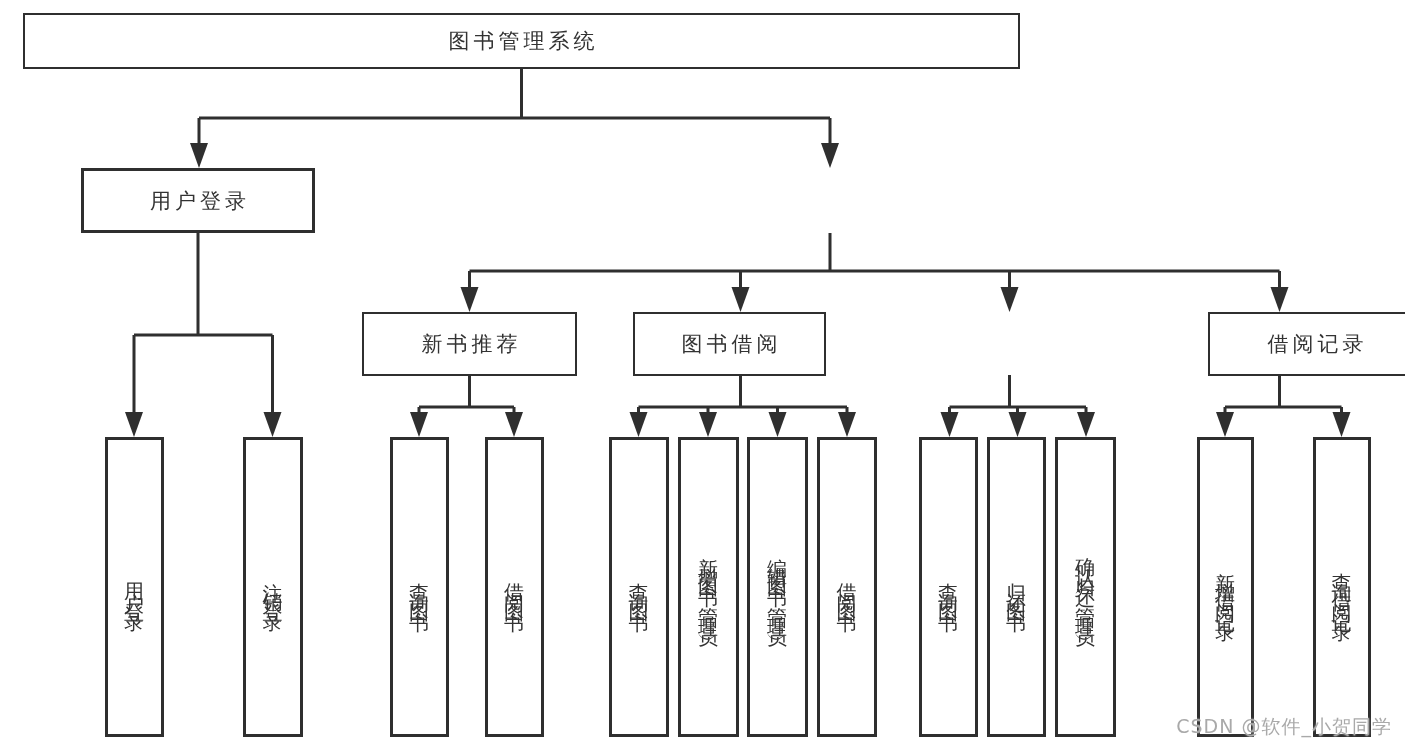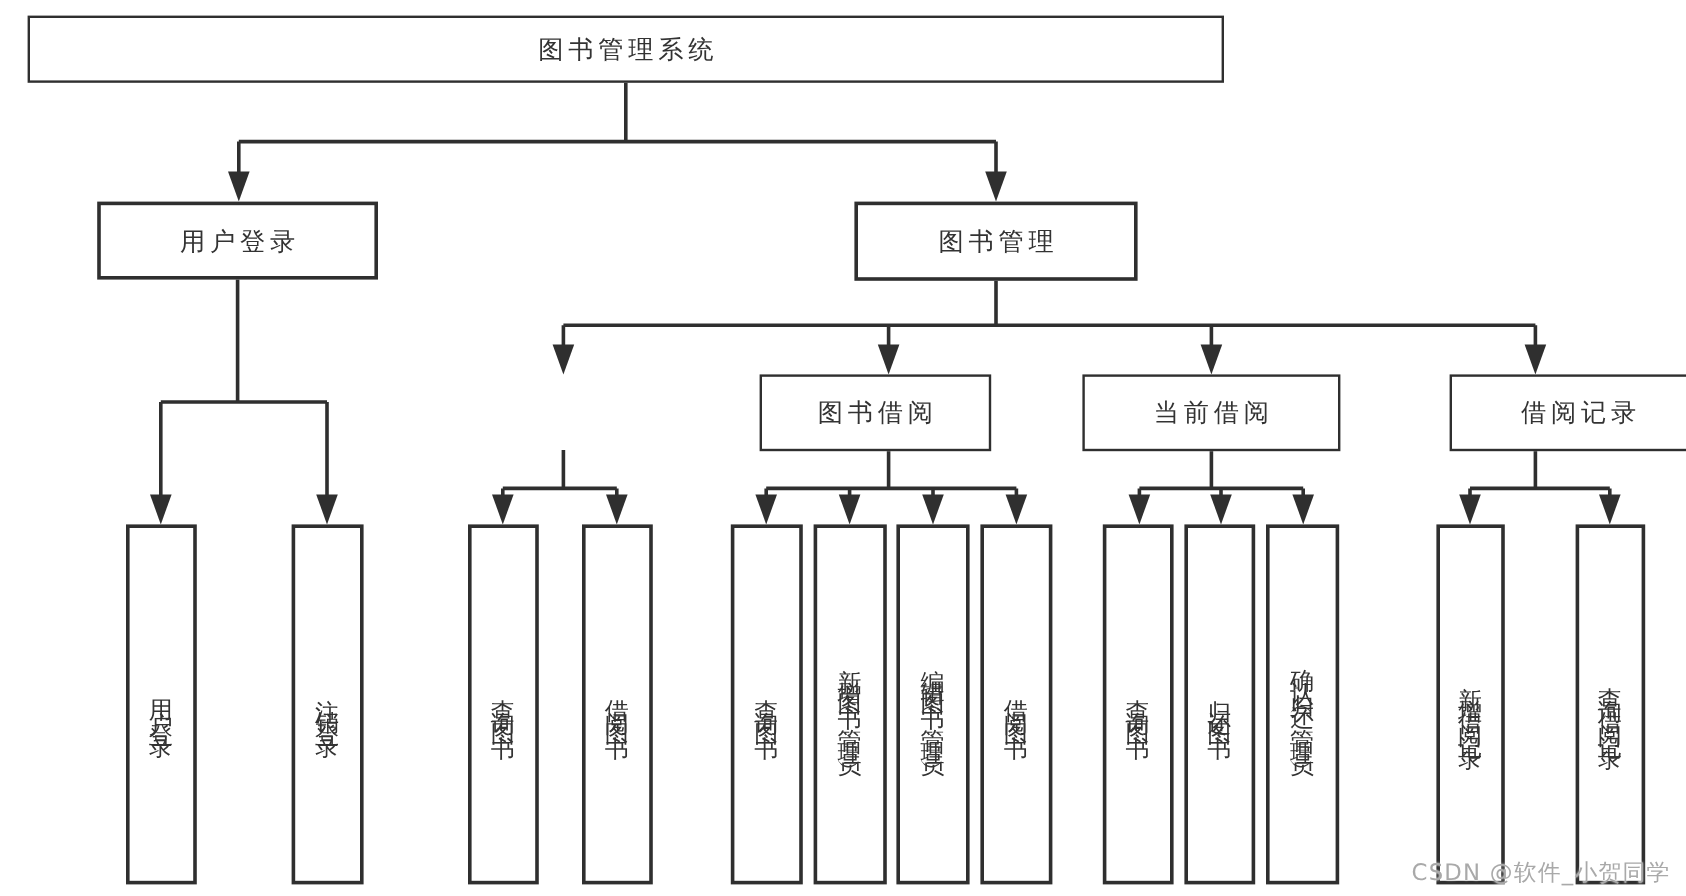--- a/index.html
+++ b/index.html
@@ -61,29 +61,26 @@
     </g>
   </svg>
 
   <div class="node b2" style="left:23px;top:13px;width:997px;height:56px;border-width:2px;">
     <span class="lbl">图书管理系统</span>
   </div>
 
   <div class="node" style="left:81px;top:168px;width:234px;height:65px;">
     <span class="lbl">用户登录</span>
   </div>
-  <div class="node" style="left:712px;top:168px;width:236px;height:66px;">
-    <span class="lbl">图书管理</span>
+
+  <div class="node b2" style="left:362px;top:312px;width:215px;height:64px;">
+    <span class="lbl">新书推荐</span>
   </div>
-
   <div class="node b2" style="left:633px;top:312px;width:193px;height:64px;">
     <span class="lbl">图书借阅</span>
-  </div>
-  <div class="node b2" style="left:902px;top:312px;width:215px;height:64px;">
-    <span class="lbl">当前借阅</span>
   </div>
   <div class="node b2" style="left:1208px;top:312px;width:215px;height:64px;">
     <span class="lbl">借阅记录</span>
   </div>
 
   <div class="node leaf" style="left:105px;top:437px;width:59px;height:300px;">
     <span class="lbl">用户登录</span>
   </div>
   <div class="node leaf" style="left:243px;top:437px;width:60px;height:300px;">
     <span class="lbl">注销登录</span>

